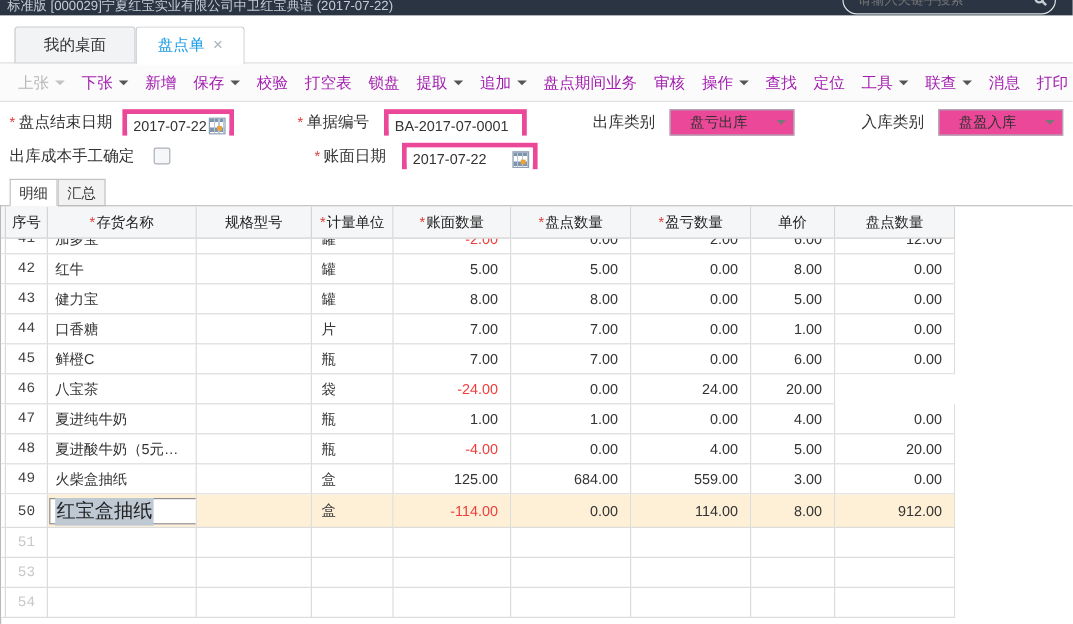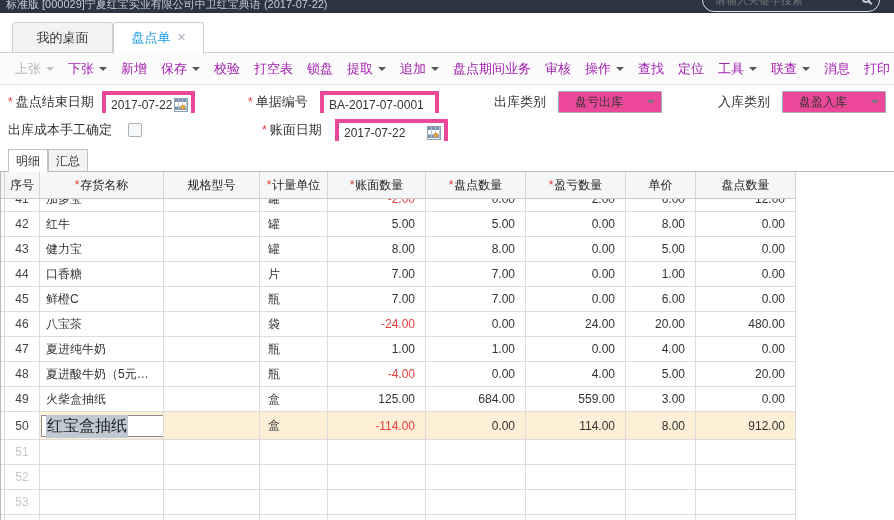--- a/index.html
+++ b/index.html
@@ -92,21 +92,21 @@
   .hcell .req { margin-right:1px; }
   #grid-body { position:absolute; left:0; top:27px; width:894px; height:322px; overflow:hidden; }
   #grid-body-inner { margin-top:-12px; }
   .grid-row { height:25px; background:#fff; }
   .grid-row.r-edit { height:28px; }
   .cell { border-right:1px solid #dcdcdc; border-bottom:1px solid #dcdcdc;
           display:flex; align-items:center; font-size:12px; color:#333;
           white-space:nowrap; overflow:hidden; }
   .cell.f { border-right:none; border-bottom:none; background:#fff; }
   .cell.g { background:#fff; }
-  .cell.c-seq { justify-content:center; color:#444; }
+  .cell.c-seq { justify-content:center; color:#444;font-family:Liberation Mono, monospace; }
   .grid-row.empty .c-seq { color:#c8c8c8; }
   .cell.c-name { padding-left:6px; position:relative; }
   .cell.c-unit { padding-left:8px; }
   .cell.num { justify-content:flex-end; padding-right:10px; }
   .cell.neg { color:#ef3e3c; }
   .grid-row.hl .cell { background:#fdf0d6; }
   .grid-row.hl .cell.g, .grid-row.hl .cell.c-seq, .grid-row.hl .cell.f { background:#fff; }
 
   
   .editor { position:absolute; left:1px; top:3px; width:147px; height:22px;
@@ -277,21 +277,20 @@
           <div class="grid-row">
             <div class="cell g"></div>
             <div class="cell c-seq">46</div>
             <div class="cell c-name">八宝茶</div>
             <div class="cell c-spec"></div>
             <div class="cell c-unit">袋</div>
             <div class="cell c-book_qty num neg">-24.00</div>
             <div class="cell c-count_qty num">0.00</div>
             <div class="cell c-diff_qty num">24.00</div>
             <div class="cell c-price num">20.00</div>
-            <div class="cell c-amount num">480.00</div>
             <div class="cell f"></div>
           </div>
           <div class="grid-row">
             <div class="cell g"></div>
             <div class="cell c-seq">47</div>
             <div class="cell c-name">夏进纯牛奶</div>
             <div class="cell c-spec"></div>
             <div class="cell c-unit">瓶</div>
             <div class="cell c-book_qty num">1.00</div>
             <div class="cell c-count_qty num">1.00</div>
@@ -351,54 +350,41 @@
             <div class="cell c-unit"></div>
             <div class="cell c-book_qty num"></div>
             <div class="cell c-count_qty num"></div>
             <div class="cell c-diff_qty num"></div>
             <div class="cell c-price num"></div>
             <div class="cell c-amount num"></div>
             <div class="cell f"></div>
           </div>
           <div class="grid-row empty">
             <div class="cell g"></div>
-            <div class="cell c-seq">52</div>
+            <div class="cell c-seq">53</div>
             <div class="cell c-name"></div>
             <div class="cell c-spec"></div>
             <div class="cell c-unit"></div>
             <div class="cell c-book_qty num"></div>
             <div class="cell c-count_qty num"></div>
             <div class="cell c-diff_qty num"></div>
             <div class="cell c-price num"></div>
             <div class="cell c-amount num"></div>
             <div class="cell f"></div>
           </div>
           <div class="grid-row empty">
             <div class="cell g"></div>
-            <div class="cell c-seq">53</div>
+            <div class="cell c-seq">54</div>
             <div class="cell c-name"></div>
             <div class="cell c-spec"></div>
             <div class="cell c-unit"></div>
             <div class="cell c-book_qty num"></div>
             <div class="cell c-count_qty num"></div>
             <div class="cell c-diff_qty num"></div>
             <div class="cell c-price num"></div>
             <div class="cell c-amount num"></div>
             <div class="cell f"></div>
           </div>
-          <div class="grid-row empty">
-            <div class="cell g"></div>
-            <div class="cell c-seq">54</div>
-            <div class="cell c-name"></div>
-            <div class="cell c-spec"></div>
-            <div class="cell c-unit"></div>
-            <div class="cell c-book_qty num"></div>
-            <div class="cell c-count_qty num"></div>
-            <div class="cell c-diff_qty num"></div>
-            <div class="cell c-price num"></div>
-            <div class="cell c-amount num"></div>
-            <div class="cell f"></div>
-          </div>
         </div>
     </div>
   </div>
 
 </div>
 
 </body></html>

